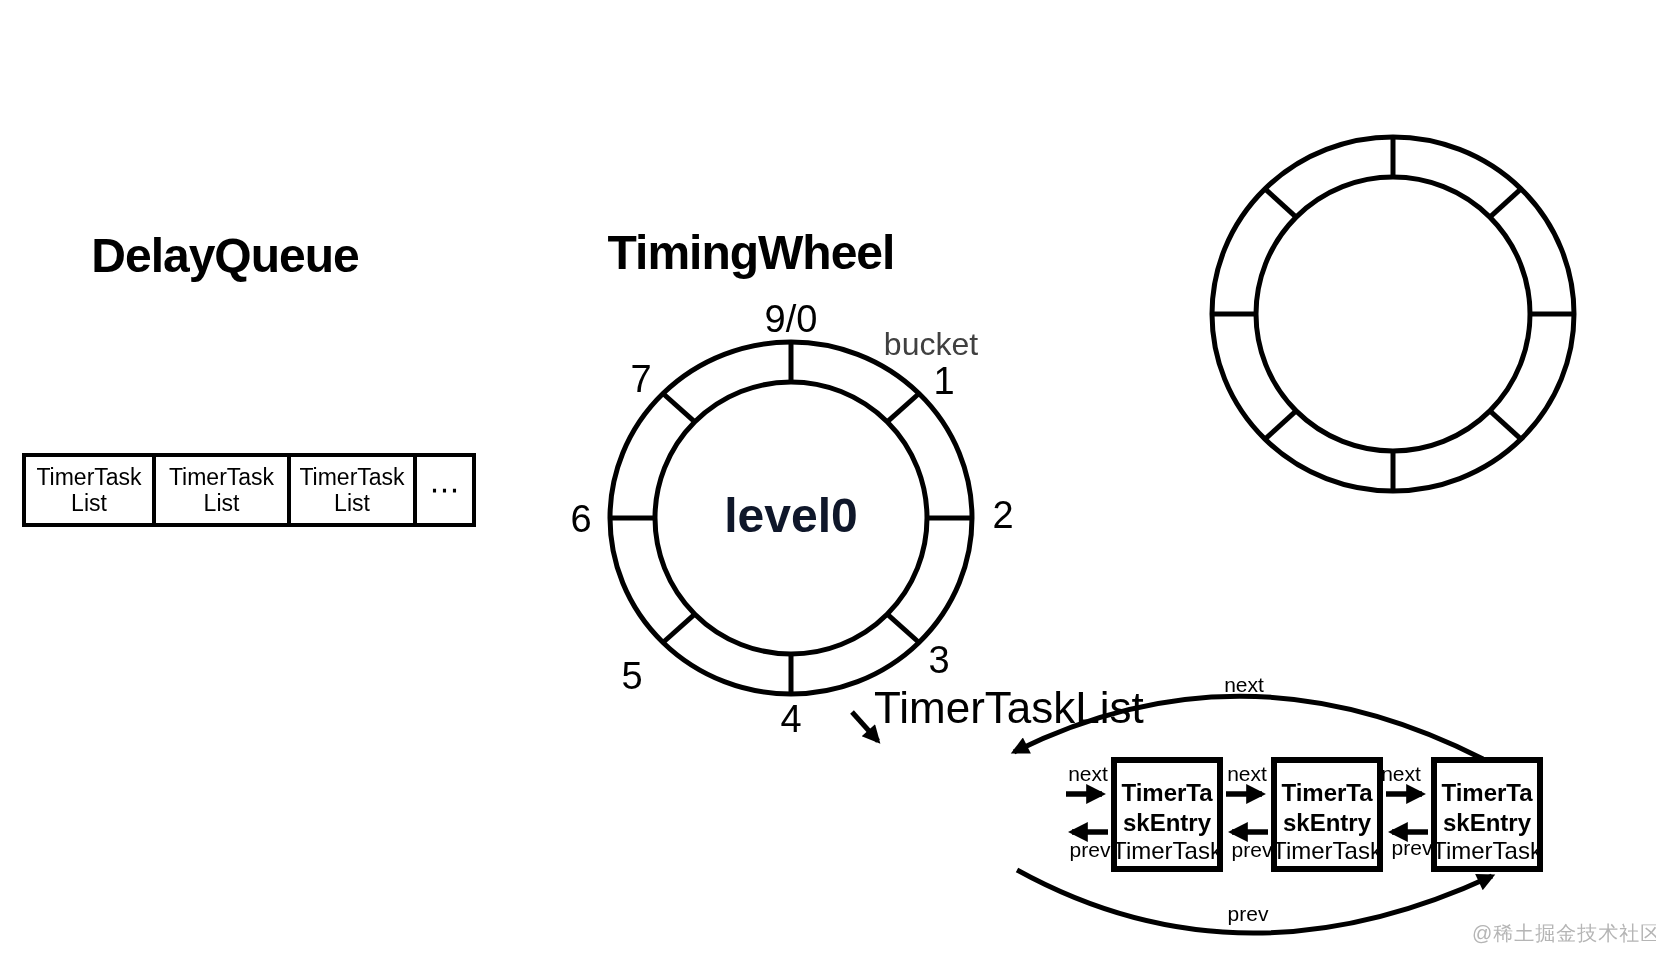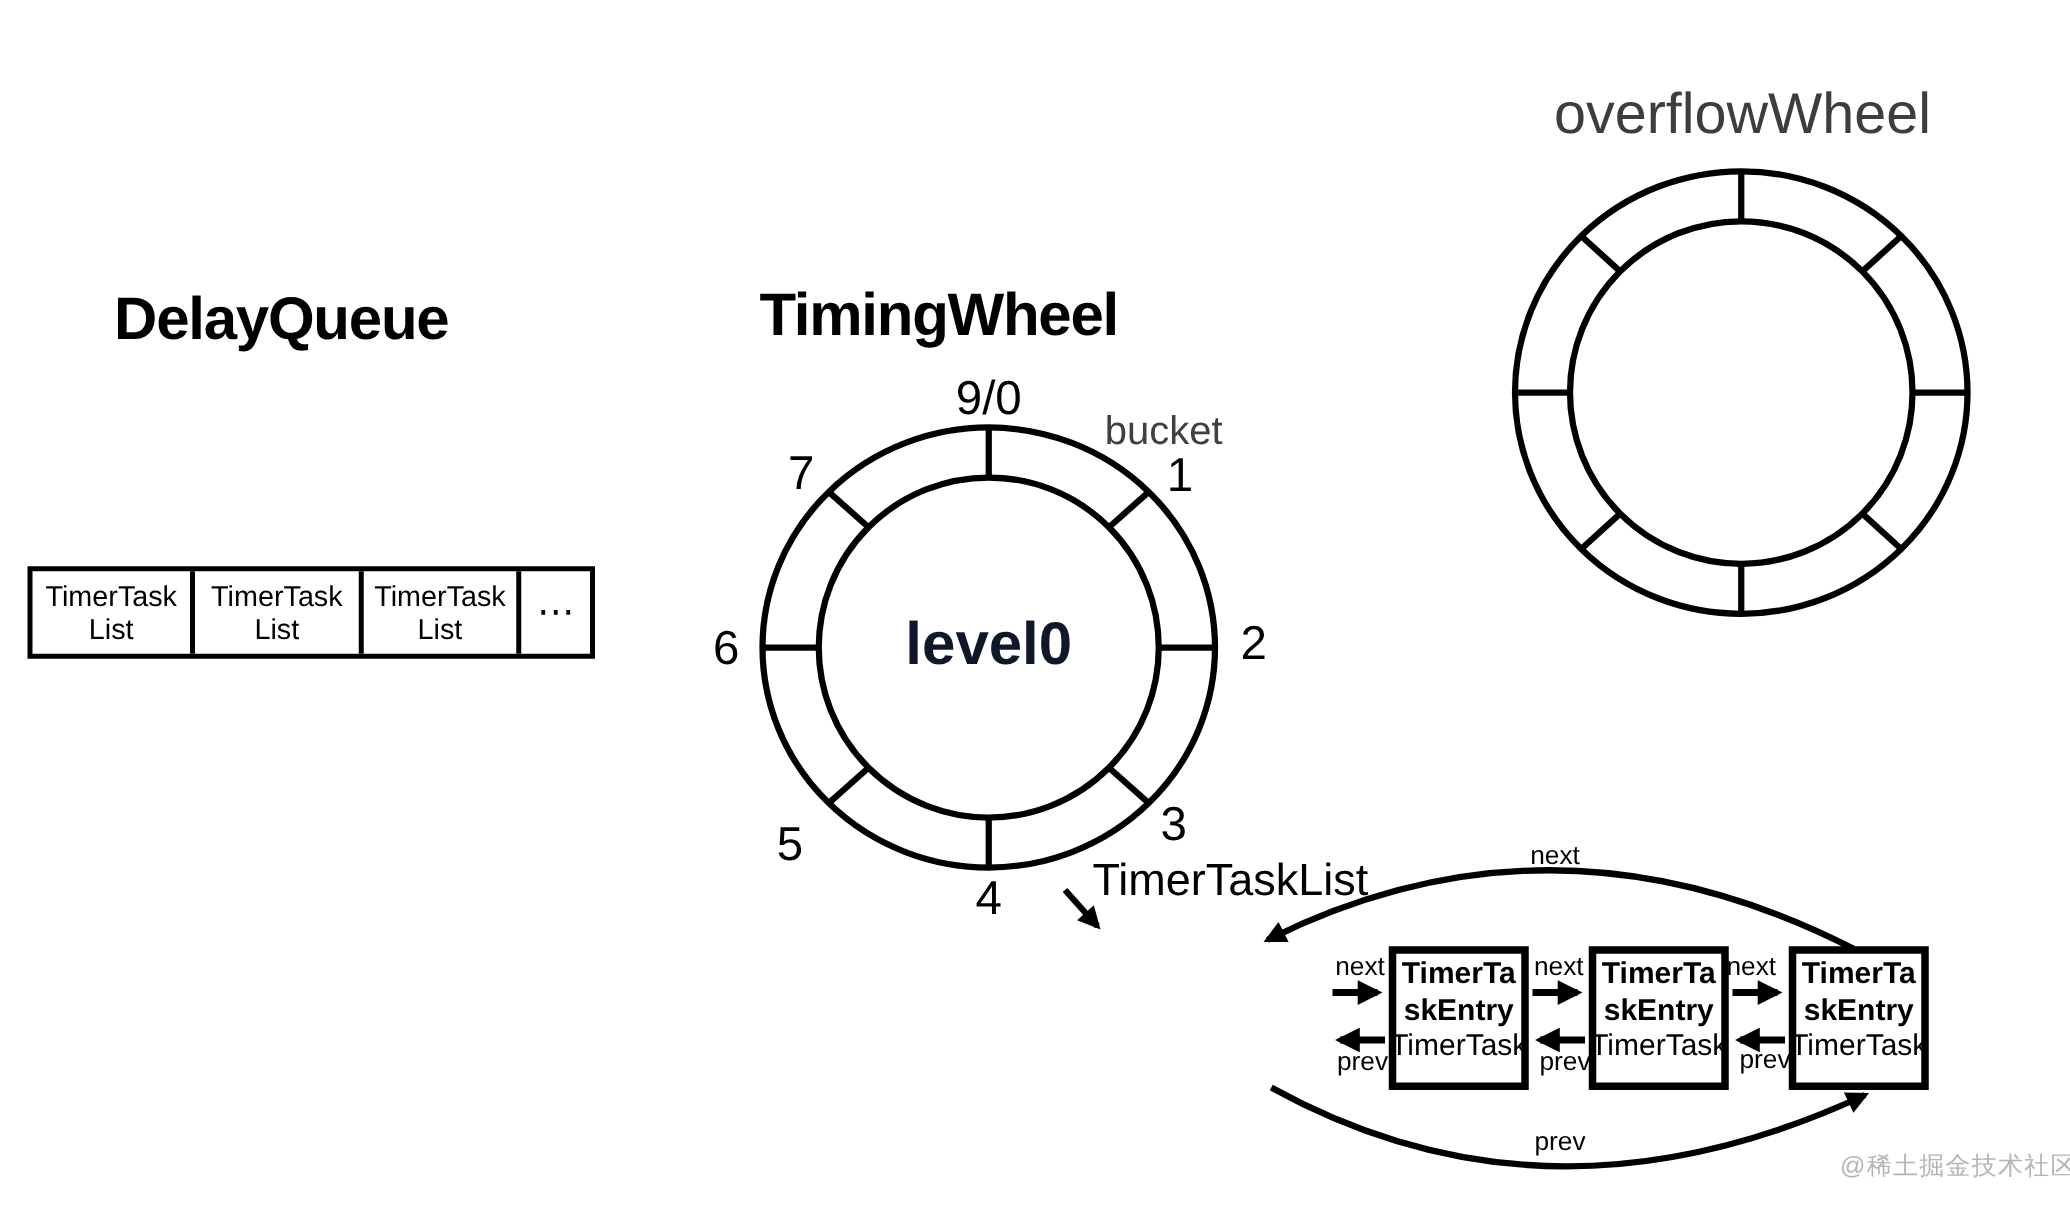--- a/index.html
+++ b/index.html
@@ -7,21 +7,21 @@
     position:relative;width:1656px;height:970px;background:#ffffff;overflow:hidden;
     font-family:"Liberation Sans",sans-serif;color:#000;
   }
   .abs{position:absolute;line-height:1;white-space:nowrap;}
   .ctr{transform:translateX(-50%);}
   .title-black{font-weight:bold;font-size:48px;letter-spacing:-1px;color:#000;}
   .title-gray{font-weight:400;font-size:46px;color:#3d3d3d;}
   .num{font-size:38px;color:#000;}
   .bucket{font-size:32px;color:#404040;}
   .level{font-weight:bold;font-size:48px;color:#0f172a;}
-  .ttl-label{font-size:36px;color:#000;}
+  .ttl-label{font-size:44px;color:#000;}
   .small-label{font-size:21px;color:#000;}
   .watermark{font-size:20px;color:#b5b5b5;letter-spacing:1px;}
 
   
   .dq-row{
     position:absolute;left:22px;top:453px;width:454px;height:74px;
     border:4px solid #000;box-sizing:border-box;display:flex;background:#fff;
   }
   .dq-cell{
     display:flex;flex-direction:column;align-items:center;justify-content:center;
@@ -38,21 +38,21 @@
     position:absolute;border:6px solid #000;box-sizing:border-box;background:#fff;z-index:1;
   }
   .dummy{
     left:951px;top:757px;width:113px;height:115px;
     display:flex;align-items:center;justify-content:center;
     font-weight:bold;font-size:24px;
   }
   .entry{
     top:757px;width:112px;height:115px;
     display:flex;flex-direction:column;justify-content:flex-end;align-items:center;
-    padding-bottom:16px;
+    padding-bottom:2px;
   }
   .entry-bold{font-weight:bold;font-size:24px;line-height:30px;white-space:nowrap;}
   .entry-sub{font-weight:400;font-size:24px;line-height:26px;white-space:nowrap;}
 
   .svg-layer{position:absolute;left:0;top:0;z-index:2;pointer-events:none;}
   .lbl{z-index:3;}
 </style>
 </head>
 <body>
 
@@ -101,21 +101,20 @@
       <line x1="1386" y1="794" x2="1422" y2="794" marker-end="url(#ah)"></line>
       <line x1="1428" y1="832" x2="1392" y2="832" marker-end="url(#ah)"></line>
     </g>
 
     <path d="M1483,759 Q1244,637 1014,752" stroke="#000" stroke-width="5" fill="none" marker-end="url(#ah)"></path>
     <path d="M1017,870 Q1240,993 1492,876" stroke="#000" stroke-width="5" fill="none" marker-end="url(#ah)"></path>
   </svg>
 
   <div class="abs ctr title-black lbl" style="left:751px;top:229px;">TimingWheel</div>
   <div class="abs ctr title-black lbl" style="left:225px;top:232px;">DelayQueue</div>
-  <div class="abs ctr title-gray lbl" style="left:1394px;top:67px;">overflowWheel</div>
 
   <div class="dq-row">
     <div class="dq-cell dq-c1">
       <span>TimerTask</span>
       <span>List</span>
     </div>
     <div class="dq-cell dq-c2">
       <span>TimerTask</span>
       <span>List</span>
     </div>

